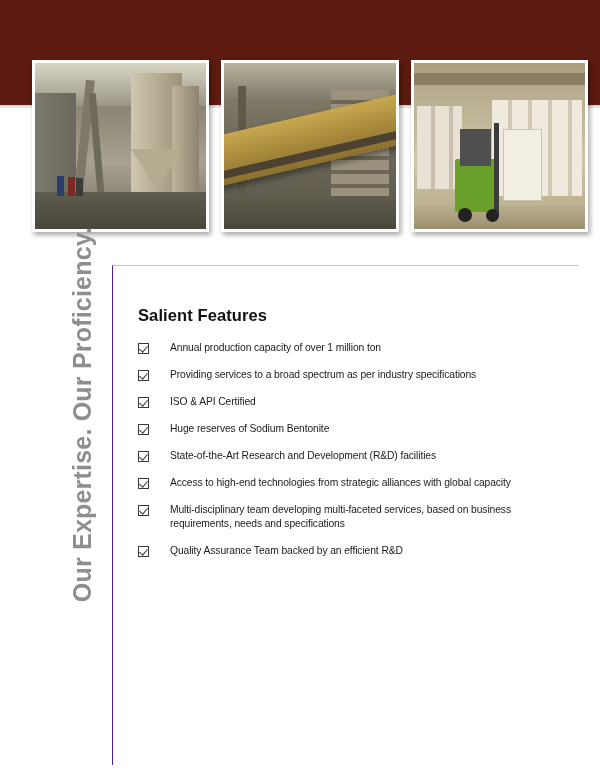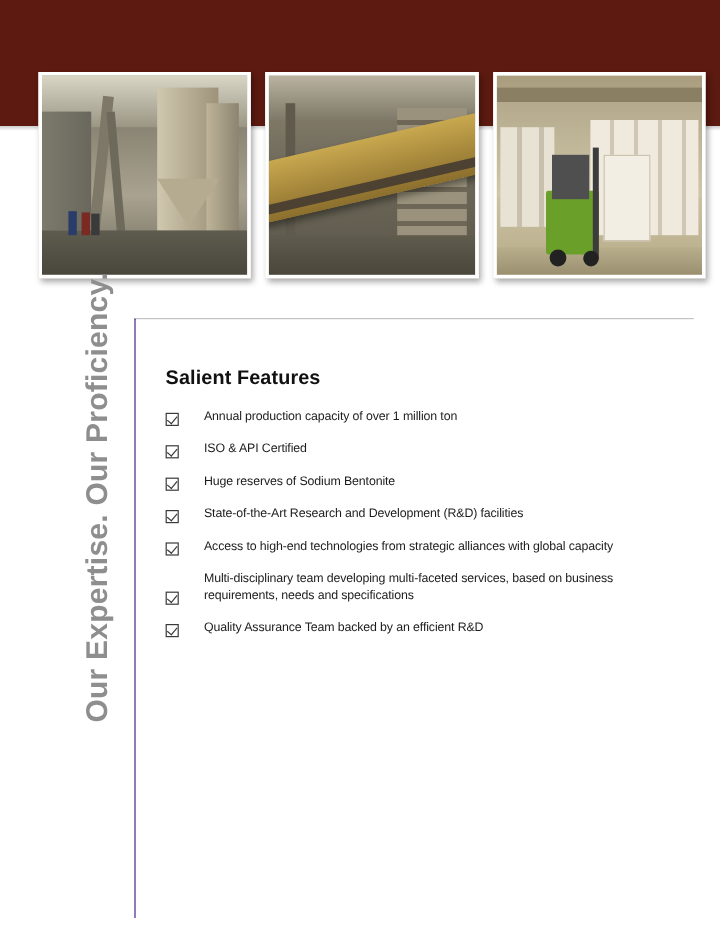--- a/index.html
+++ b/index.html
@@ -141,21 +141,21 @@
     letter-spacing: 0.1px;
   }
   .features-list {
     position: absolute;
     left: 25px;
     top: 75px;
     width: 425px;
   }
   .feature-row {
     display: flex;
-    align-items: flex-end;
+    align-items: flex-start;
     margin-bottom: 13px;
   }
   .check-box {
     flex: 0 0 auto;
     width: 11px;
     height: 11px;
     border: 1px solid #3a3a3a;
     margin-top: 2px;
     position: relative;
     box-sizing: border-box;
@@ -235,20 +235,24 @@
   <div class="content-card">
     <div class="section-title">Salient Features</div>
     <div class="features-list">
 
       <div class="feature-row">
         <span class="check-box"></span>
         <span class="feature-text">Annual production capacity of over 1 million ton</span>
       </div>
       <div class="feature-row">
         <span class="check-box"></span>
+        <span class="feature-text">Providing services to a broad spectrum as per industry specifications</span>
+      </div>
+      <div class="feature-row">
+        <span class="check-box"></span>
         <span class="feature-text">ISO &amp; API Certified</span>
       </div>
       <div class="feature-row">
         <span class="check-box"></span>
         <span class="feature-text">Huge reserves of Sodium Bentonite</span>
       </div>
       <div class="feature-row">
         <span class="check-box"></span>
         <span class="feature-text">State-of-the-Art Research and Development (R&amp;D) facilities</span>
       </div>

